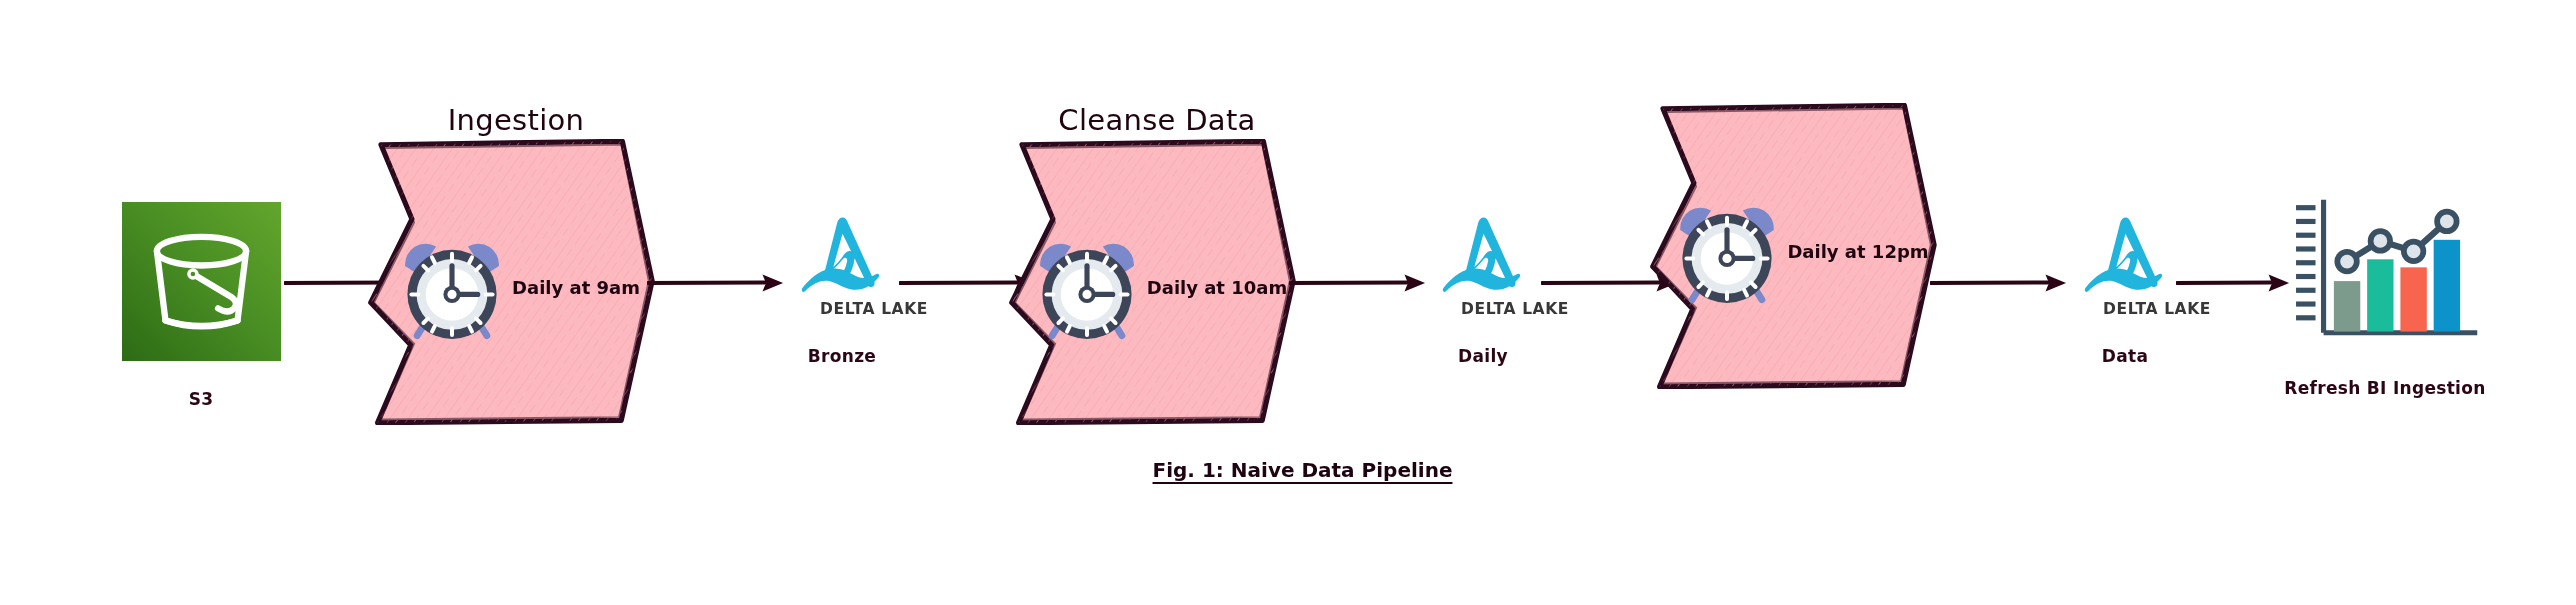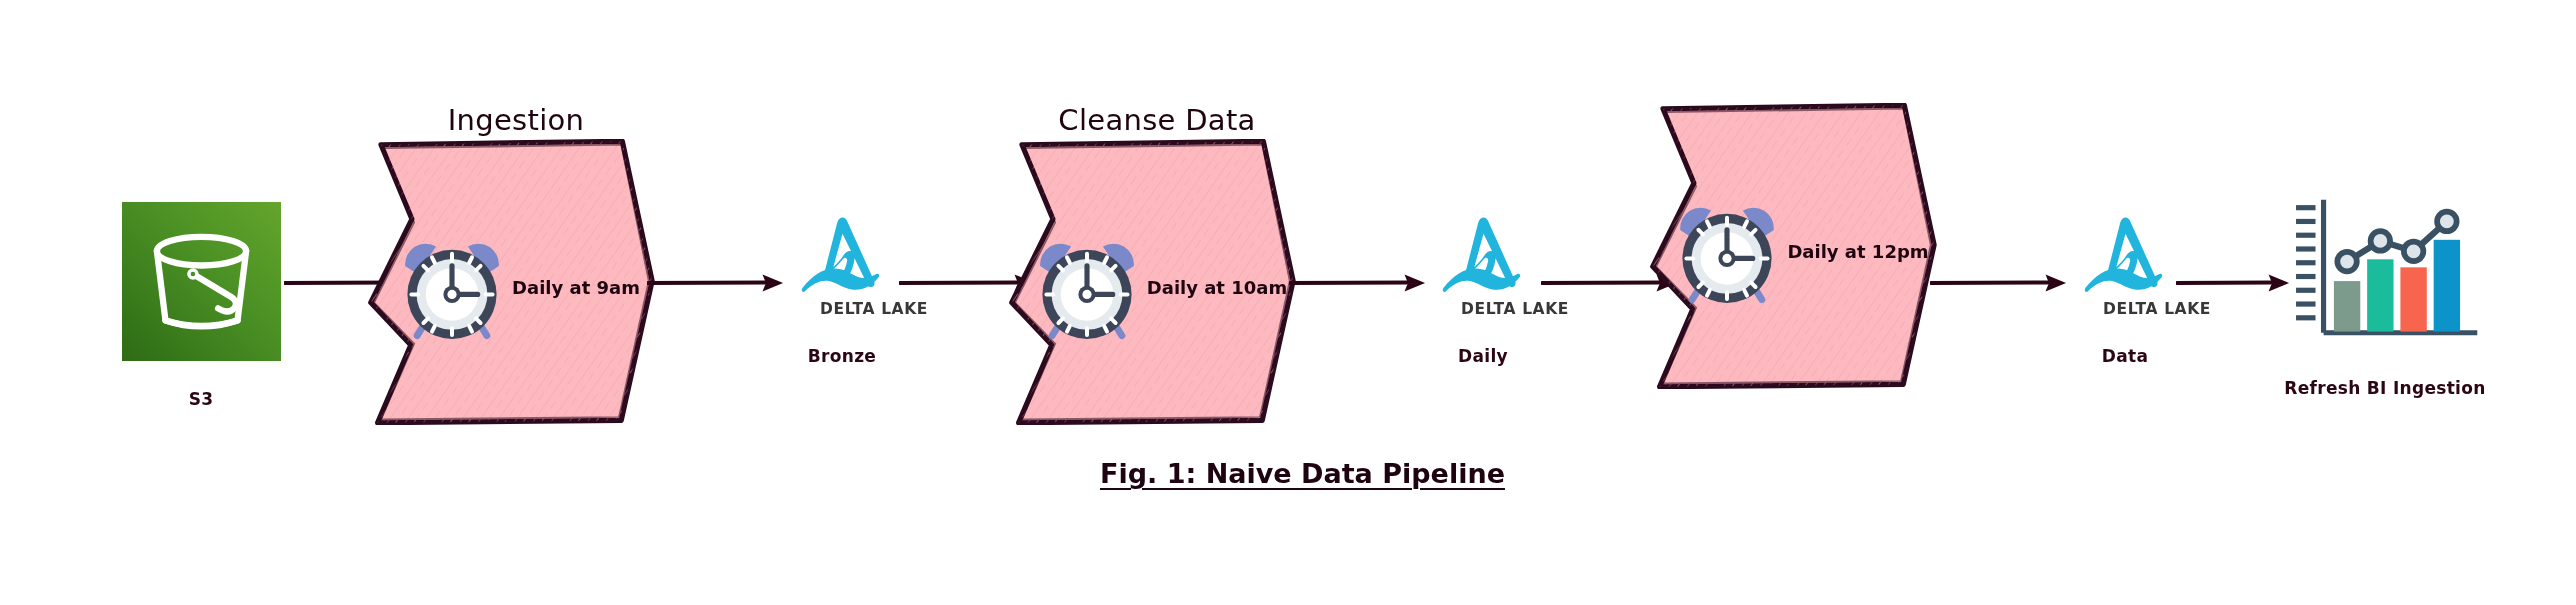--- a/index.html
+++ b/index.html
@@ -110,21 +110,21 @@
   .arrow { position: absolute; }
 
   
   #fig-caption {
     position: absolute;
     left: 0;
     right: 0;
     top: 458px;
     text-align: center;
     font-family: "DejaVu Sans", sans-serif;
-    font-size: 27px;
+    font-size: 20px;
     font-weight: 700;
     color: #1d0410;
     text-decoration: underline;
     text-underline-offset: 5.2px;
     text-decoration-thickness: 2.3px;
     padding-left: 29px;
   }
 </style>
 </head>
 <body>

